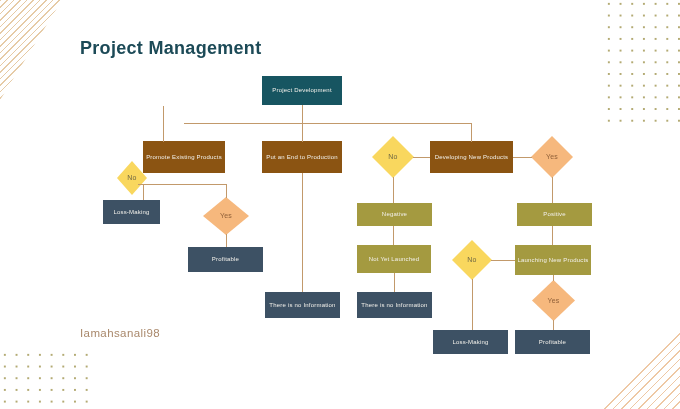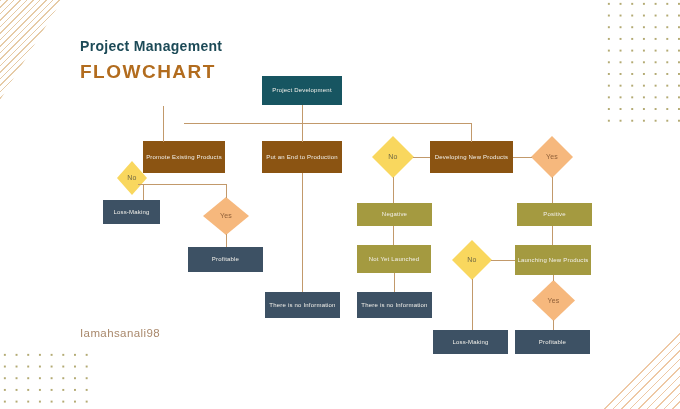--- a/index.html
+++ b/index.html
@@ -9,42 +9,41 @@
   }
   
   .stripes-tl{position:absolute;left:0;top:0;width:62px;height:100px;
     clip-path:polygon(0 0,100% 0,0 100%);z-index:1;}
   .stripes-br{position:absolute;left:600px;top:328px;width:80px;height:81px;
     clip-path:polygon(100% 0,100% 100%,0 100%);z-index:1;}
   .dot-grid{position:absolute;z-index:1;}
   .dots-tr{left:603px;top:-2px;width:77px;height:128px;}
   .dots-bl{left:-1px;top:349px;width:92px;height:60px;}
   
-  .title1{position:absolute;left:80px;top:38px;font-size:14px;font-weight:700;letter-spacing:.3px;}
+  .title1{position:absolute;left:80px;top:38px;font-size:18px;font-weight:700;letter-spacing:.3px;}
   .title2{position:absolute;left:80px;top:61px;font-size:19px;font-weight:700;letter-spacing:1.5px;}
   .watermark{position:absolute;left:80px;top:327px;font-size:11.5px;letter-spacing:.4px;}
   
   #flow{position:absolute;left:0;top:0;width:680px;height:409px;z-index:2;}
   .node{position:absolute;display:flex;align-items:center;justify-content:center;box-sizing:border-box;}
   .node .lbl{font-size:6px;letter-spacing:.2px;color:#f2f0ea;white-space:nowrap;line-height:1.1;text-align:center;}
   .node.diamond .lbl{font-size:7px;font-weight:400;}
   .conn{position:absolute;}
 </style>
 </head>
 <body>
 
 <div class="stage">
 
   <div class="stripes-tl" style="background: repeating-linear-gradient(135deg, rgb(230, 203, 166) 0px, rgb(230, 203, 166) 1.1px, transparent 1.1px, transparent 4.6px);"></div>
   <div class="stripes-br" style="background: repeating-linear-gradient(135deg, rgb(238, 200, 164) 0px, rgb(238, 200, 164) 1px, transparent 1px, transparent 6px);"></div>
   <div class="dot-grid dots-tr" style="background-image: radial-gradient(circle, rgb(179, 170, 115) 1px, transparent 1.2px); background-size: 11.7px 11.7px;"></div>
   <div class="dot-grid dots-bl" style="background-image: radial-gradient(circle, rgb(179, 170, 115) 1px, transparent 1.2px); background-size: 11.7px 11.7px;"></div>
 
   <div class="title1" style="color: rgb(28, 74, 87);">Project Management</div>
-  <div class="title2" style="color: rgb(178, 108, 30);">FLOWCHART</div>
 
   <div id="flow">
       <div class="node box" style="left: 262px; top: 76px; width: 80px; height: 29px; background: rgb(23, 85, 97);">
         <span class="lbl" style="color: rgb(242, 240, 234);">Project Development</span>
       </div>
       <div class="node box" style="left: 143px; top: 141px; width: 82px; height: 32px; background: rgb(139, 84, 18);">
         <span class="lbl" style="color: rgb(242, 240, 234);">Promote Existing Products</span>
       </div>
       <div class="node box" style="left: 262px; top: 141px; width: 80px; height: 32px; background: rgb(139, 84, 18);">
         <span class="lbl" style="color: rgb(242, 240, 234);">Put an End to Production</span>

